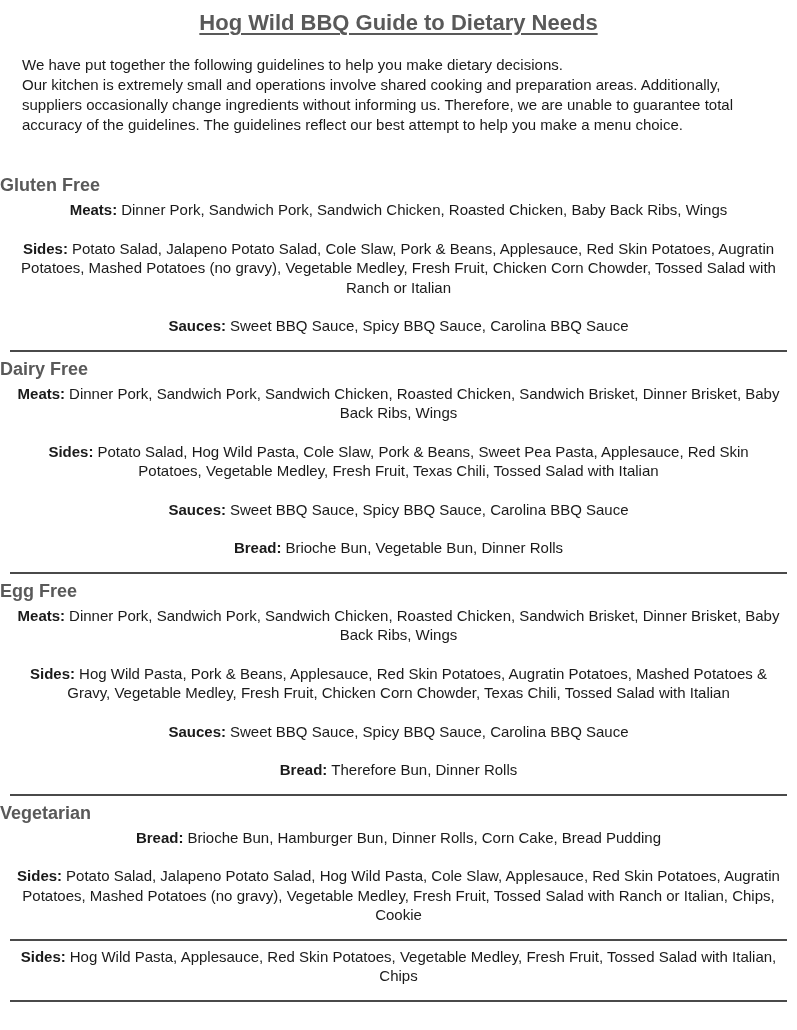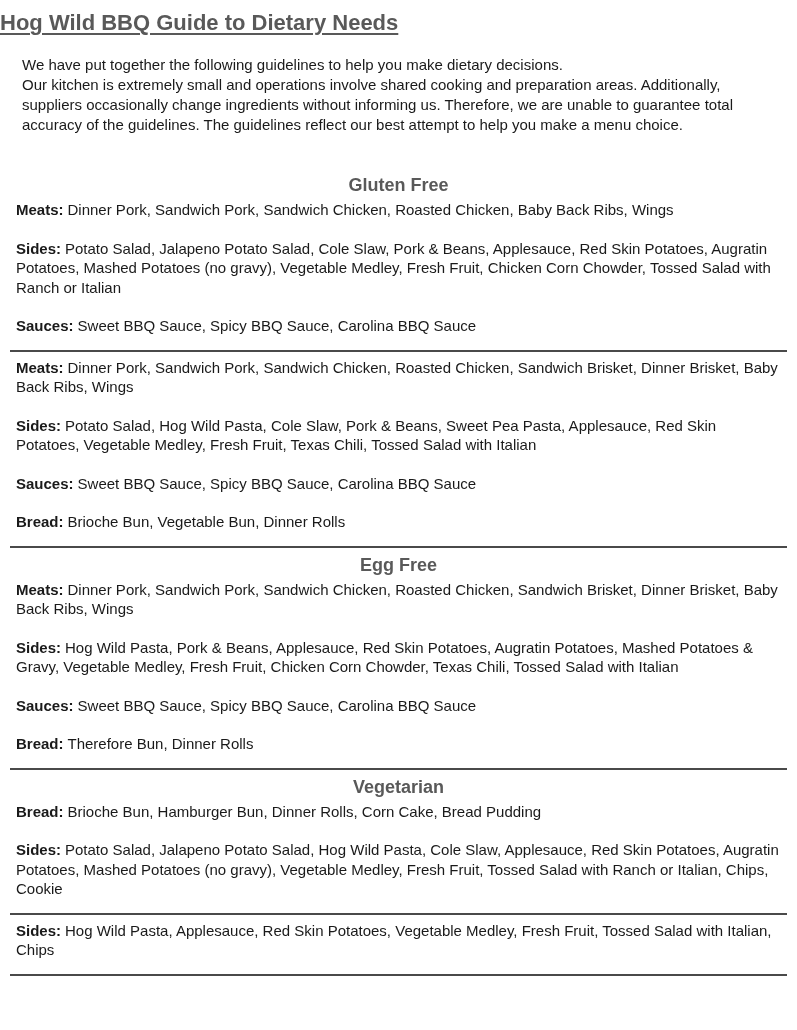--- a/index.html
+++ b/index.html
@@ -10,45 +10,46 @@
     overflow: hidden;
     font-family: "Liberation Sans", sans-serif;
     color: #1a1a1a;
   }
   .page {
     width: 797px;
     height: 1030px;
     padding-top: 8px;
   }
   h1.doc-title {
+    text-align: center;
     font-size: 22px;
     line-height: 30px;
     font-weight: bold;
     color: #595959;
     text-decoration: underline;
     text-underline-offset: 3px;
   }
   p.intro {
     margin: 17px 22px 0;
     font-size: 15px;
     line-height: 20px;
     color: #1a1a1a;
   }
   .first-section { margin-top: 33px; }
   .diet-section { padding-top: 6px; }
   h2.section-heading {
-    text-align: center;
     font-size: 18px;
     line-height: 22px;
     font-weight: bold;
     color: #595959;
     margin-bottom: 4px;
   }
   p.row {
     margin: 0 16px 19px;
+    text-align: center;
     font-size: 15px;
     line-height: 19.5px;
     color: #1a1a1a;
   }
   p.row:last-child { margin-bottom: 14px; }
   .lbl {
     font-weight: bold;
     margin-right: 4px;
   }
   .rule {
@@ -71,20 +72,21 @@
   <section class="diet-section first-section">
     <h2 class="section-heading">Gluten Free</h2>
     <p class="row"><span class="lbl">Meats:</span><span>Dinner Pork, Sandwich Pork, Sandwich Chicken, Roasted Chicken, Baby Back Ribs, Wings</span></p>
     <p class="row"><span class="lbl">Sides:</span><span>Potato Salad, Jalapeno Potato Salad, Cole Slaw, Pork &amp; Beans, Applesauce, Red Skin Potatoes, Augratin Potatoes, Mashed Potatoes (no gravy), Vegetable Medley, Fresh Fruit, Chicken Corn Chowder, Tossed Salad with Ranch or Italian</span></p>
     <p class="row"><span class="lbl">Sauces:</span><span>Sweet BBQ Sauce, Spicy BBQ Sauce, Carolina BBQ Sauce</span></p>
   </section>
 
   <div class="rule"></div>
 
   <section class="diet-section">
+    <h2 class="section-heading">Dairy Free</h2>
     <p class="row"><span class="lbl">Meats:</span><span>Dinner Pork, Sandwich Pork, Sandwich Chicken, Roasted Chicken, Sandwich Brisket, Dinner Brisket, Baby Back Ribs, Wings</span></p>
     <p class="row"><span class="lbl">Sides:</span><span>Potato Salad, Hog Wild Pasta, Cole Slaw, Pork &amp; Beans, Sweet Pea Pasta, Applesauce, Red Skin Potatoes, Vegetable Medley, Fresh Fruit, Texas Chili, Tossed Salad with Italian</span></p>
     <p class="row"><span class="lbl">Sauces:</span><span>Sweet BBQ Sauce, Spicy BBQ Sauce, Carolina BBQ Sauce</span></p>
     <p class="row"><span class="lbl">Bread:</span><span>Brioche Bun, Vegetable Bun, Dinner Rolls</span></p>
   </section>
 
   <div class="rule"></div>
 
   <section class="diet-section">
     <h2 class="section-heading">Egg Free</h2>

